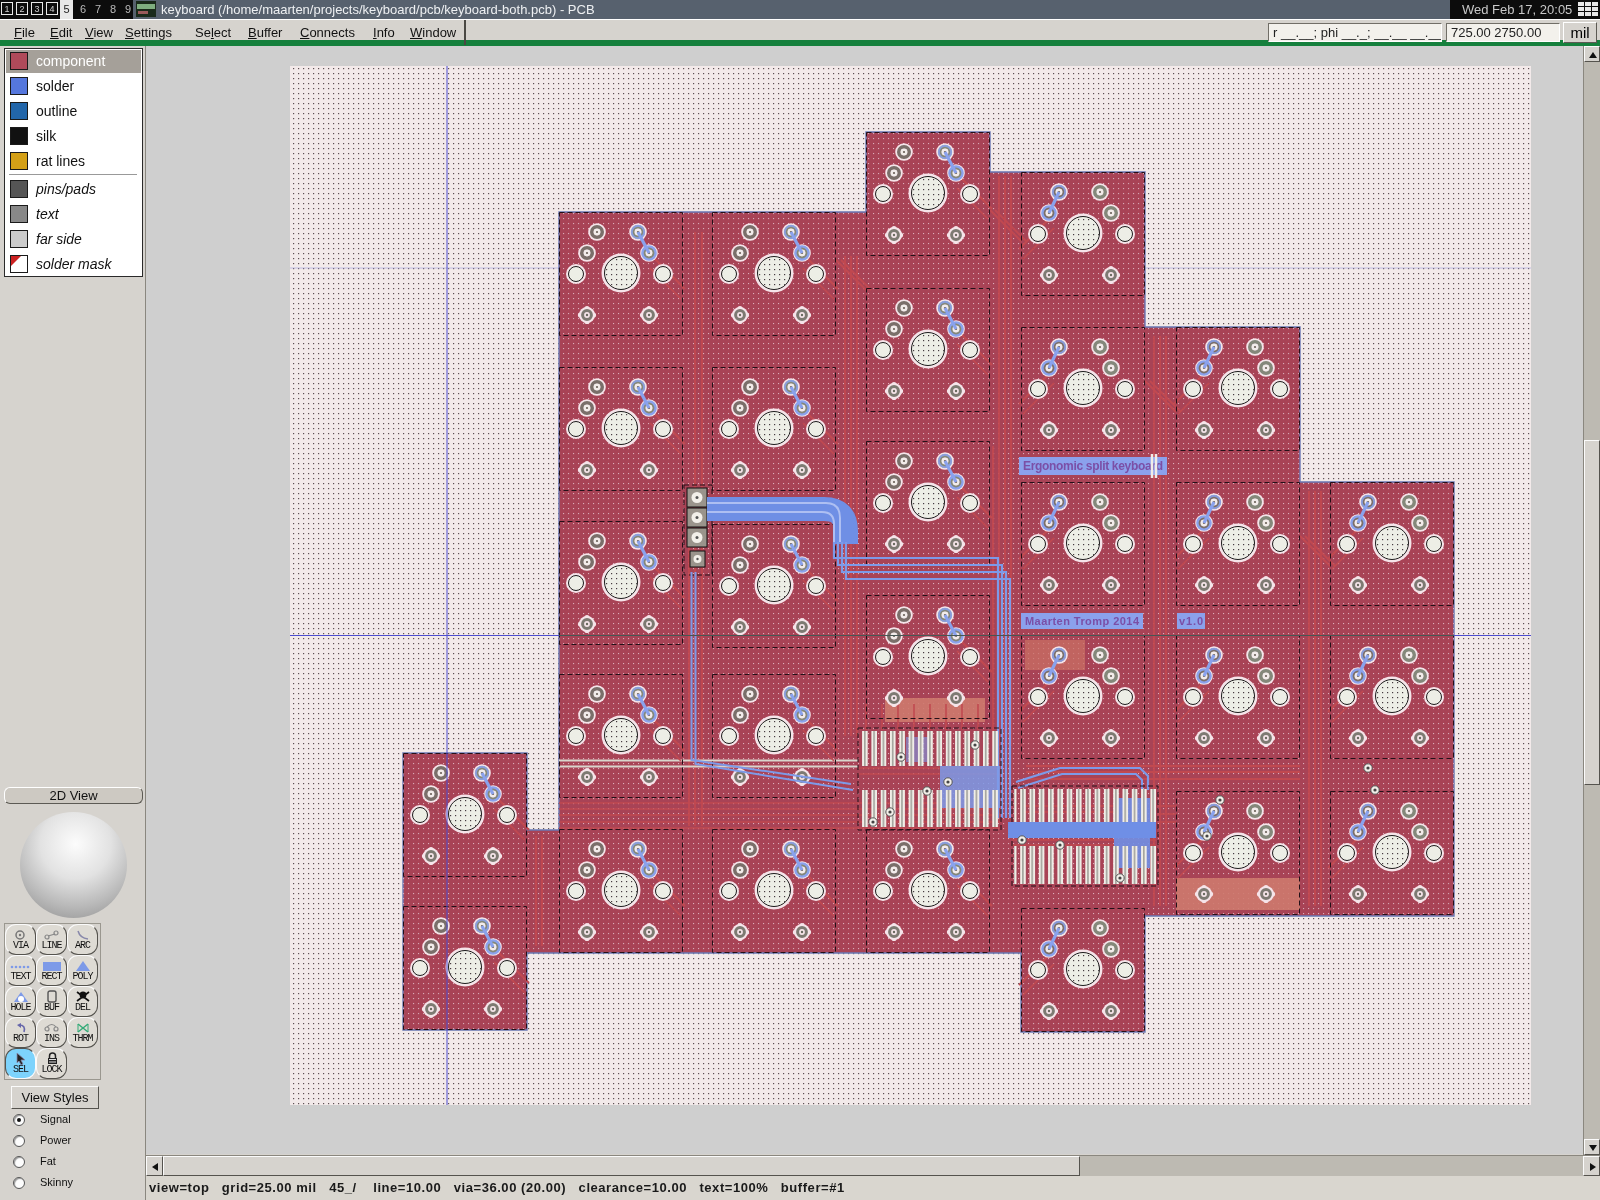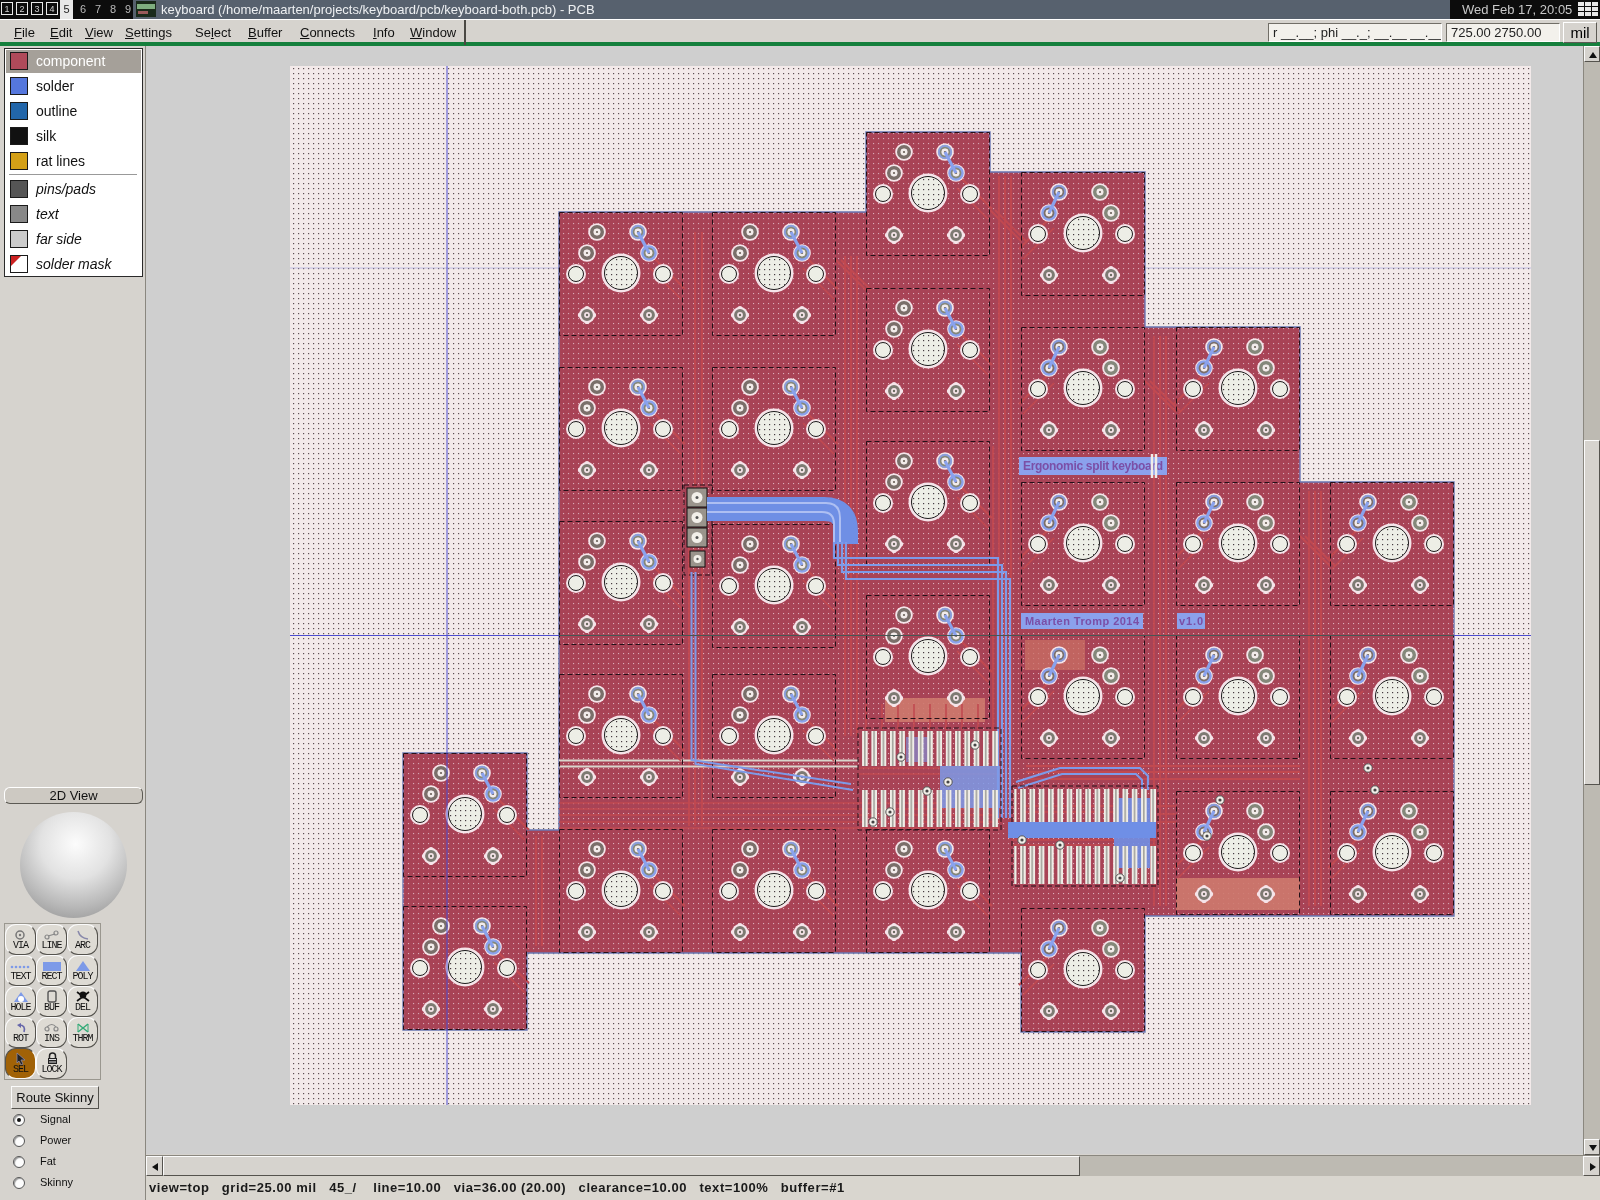--- a/index.html
+++ b/index.html
@@ -7,40 +7,40 @@
 #task { position:absolute; left:0; top:0; width:1600px; height:19px; background:#0c0c0c; }
 #ttl { position:absolute; left:133px; top:0; width:1317px; height:19px; background:#57616e; }
 #task .ws { position:absolute; top:2px; width:12px; height:13px; border:1px solid #e8e8e8; background:#0c0c0c; color:#cfcfcf; font-size:9px; line-height:13px; text-align:center; }
 #task .wsn { position:absolute; top:3px; color:#b9b9b9; font-size:11px; }
 #task #ws5 { position:absolute; left:60px; top:0; width:13px; height:19px; background:#e8e8e8; color:#222; font-size:11px; text-align:center; line-height:18px; }
 #wicon { position:absolute; left:136px; top:1px; width:20px; height:16px; }
 #ttxt { position:absolute; left:161px; top:2px; color:#eef0f2; font-size:13px; white-space:nowrap; }
 #clock { position:absolute; left:1450px; top:0; width:150px; height:19px; background:#0c0c0c; }
 #ctxt { position:absolute; left:12px; top:2px; color:#c8c8c8; font-size:13px; }
 #gicon { position:absolute; left:1578px; top:2px; }
-#menu { position:absolute; left:0; top:19px; width:1600px; height:27px; background:#d6d3ce; border-top:1px solid #fff; border-bottom:4px solid #15803d; }
+#menu { position:absolute; left:0; top:19px; width:1600px; height:27px; background:#d6d3ce; border-top:1px solid #fff; border-bottom:6px solid #15803d; }
 #menubox { position:absolute; left:0; top:0; width:466px; height:25px; border-right:2px solid #4a4843; }
 #menu .mi { position:absolute; top:5px; font-size:13px; color:#111; }
 #menu .mi u { text-decoration:underline; }
 .inset { position:absolute; top:3px; height:19px; background:#f3f1ec; border-top:1px solid #716e67; border-left:1px solid #716e67; border-bottom:1px solid #fff; border-right:1px solid #fff; font-size:13px; color:#222; padding:1px 4px 0 4px; white-space:nowrap; overflow:hidden; }
 #milbtn { position:absolute; top:2px; left:1563px; width:34px; height:21px; background:#d6d3ce; border-top:1px solid #fff; border-left:1px solid #fff; border-bottom:1px solid #5c5a54; border-right:1px solid #5c5a54; font-size:15px; font-weight:normal; text-align:center; line-height:19px; }
 #left { position:absolute; left:0; top:46px; width:146px; height:1154px; background:#d6d3ce; border-right:1px solid #8a877f; }
 #llist { position:absolute; left:4px; top:2px; width:139px; height:229px; background:#fff; border:1px solid #2a2a2a; }
 .lrow { position:absolute; left:1px; width:135px; height:23px; }
 .lrow.sel { background:#a5a099; }
 .lrow .sw { position:absolute; left:4px; top:2px; width:18px; height:18px; border:1px solid #1a1a1a; }
 .lrow .lt { position:absolute; left:30px; top:3px; font-size:14px; color:#111; }
 .lrow.sel .lt { color:#fff; }
 .lrow .lt.it { font-style:italic; }
 #lsep { position:absolute; left:4px; top:125px; width:128px; border-top:1px solid #999; }
 #btn2d { position:absolute; left:4px; top:741px; width:139px; height:17px; background:#cdc9c2; border-top:1px solid #fff; border-left:1px solid #fff; border-bottom:1px solid #5c5a54; border-right:1px solid #5c5a54; text-align:center; font-size:13px; line-height:15px; color:#111;border-radius:6px; }
 #sphere { position:absolute; left:20px; top:766px; width:107px; height:106px; border-radius:50%; background:radial-gradient(circle at 52% 30%, #fcfcfc 0%, #e2e2e2 38%, #b8b8b8 68%, #878787 100%); }
 #tgframe { position:absolute; left:4px; top:877px; width:97px; height:157px; border:1px solid #9a978f; }
 .tb { position:absolute; width:31px; height:31px; background:#dedbd4; border-top:1px solid #fbfbfb; border-left:1px solid #fbfbfb; border-bottom:1px solid #55534e; border-right:1px solid #55534e; text-align:center;border-radius:11px; }
-.tb.pressed { background:#a16207; border-top:1px solid #55534e; border-left:1px solid #55534e; border-bottom:1px solid #fbfbfb; border-right:1px solid #fbfbfb; }
+.tb.pressed { background:#7dd3fc; border-top:1px solid #55534e; border-left:1px solid #55534e; border-bottom:1px solid #fbfbfb; border-right:1px solid #fbfbfb; }
 .tbi { height:14px; margin-top:2px; }
 .tbl { font-family:"Liberation Mono", monospace; font-size:10px; color:#111; line-height:10px; letter-spacing:-1px; }
 #rsbtn { position:absolute; left:11px; top:1040px; width:88px; height:23px; background:#d6d3ce; border-top:1px solid #fbfbfb; border-left:1px solid #fbfbfb; border-bottom:1px solid #55534e; border-right:1px solid #55534e; text-align:center; font-size:13px; line-height:21px; color:#111; }
 .radio { position:absolute; left:13px; width:12px; height:12px; border-radius:50%; background:#fdfdfd; border:1px solid #555; box-shadow:inset 1px 1px 1px #999; }
 .radio.on::after { content:""; position:absolute; left:3px; top:3px; width:4px; height:4px; border-radius:50%; background:#111; }
 .rlbl { position:absolute; left:40px; font-size:11px; color:#111; }
 #canvas { position:absolute; left:146px; top:46px; width:1437px; height:1108px; background:#cfcfcf; }
 #vscroll { position:absolute; left:1583px; top:46px; width:17px; height:1109px; background:#bdbab2; border-left:1px solid #8a877f; }
 #hscroll { position:absolute; left:146px; top:1155px; width:1454px; height:21px; background:#bdbab2; border-top:1px solid #8a877f; }
 .sbtn { position:absolute; background:#d6d3ce; border-top:1px solid #fbfbfb; border-left:1px solid #fbfbfb; border-bottom:1px solid #55534e; border-right:1px solid #55534e; }
@@ -240,21 +240,21 @@
     </div>
 <div class="tb" style="left:36px;top:1002px">
       <div class="tbi"><svg width="14" height="13">
           <rect x="3" y="6" width="9" height="6" fill="#222"></rect>
           <path d="M4.5,6 V4 a3,3 0 0 1 6,0 V6" fill="none" stroke="#222" stroke-width="1.5"></path>
           <rect x="4" y="7" width="7" height="1" fill="#ddd"></rect>
           <rect x="4" y="9.5" width="7" height="1" fill="#ddd"></rect>
         </svg></div>
       <div class="tbl">LOCK</div>
     </div>
-<div id="rsbtn">Route Skinny</div>
+<div id="rsbtn">View Styles</div>
 <div class="radio on" style="top:1068px"></div>
     <div class="rlbl" style="top:1067px">Signal</div>
 <div class="radio" style="top:1089px"></div>
     <div class="rlbl" style="top:1088px">Power</div>
 <div class="radio" style="top:1110px"></div>
     <div class="rlbl" style="top:1109px">Fat</div>
 <div class="radio" style="top:1131px"></div>
     <div class="rlbl" style="top:1130px">Skinny</div>
 </div>
 <div id="canvas"><svg width="1437" height="1108" viewBox="0 0 1437 1108">

